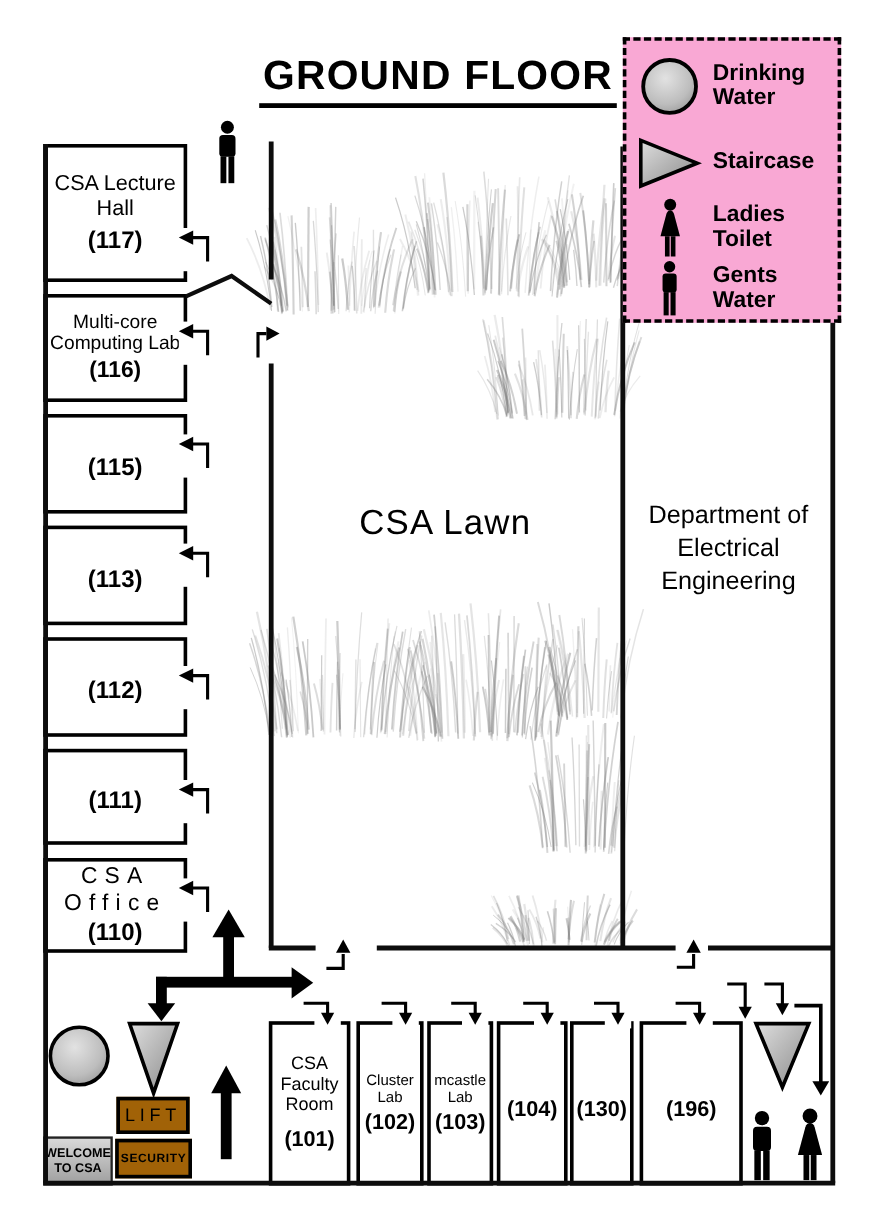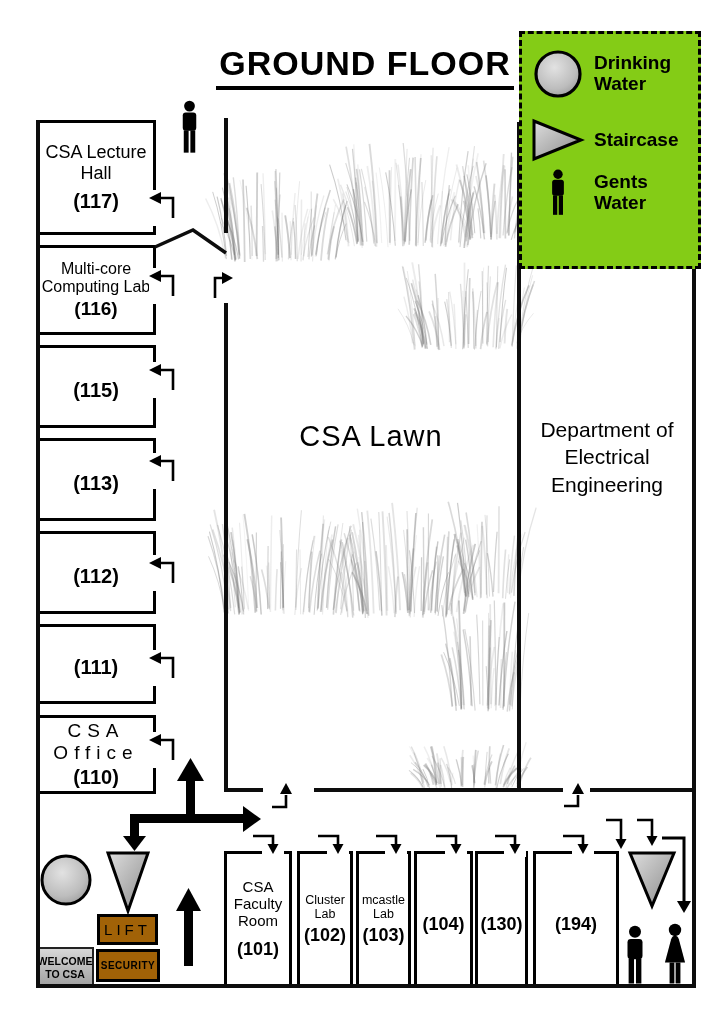--- a/index.html
+++ b/index.html
@@ -19,21 +19,21 @@
 
   .broom .name { font-size:15px; line-height:1.12; }
   .broom .num  { font-size:18px; margin-top:9px; }
   .broom .name.tiny { font-size:12.5px; }
 
   .floor-title { position:absolute; left:180px; top:44px; width:370px; text-align:center; z-index:2; }
   .floor-title span { display:inline-block; font-size:34px; font-weight:bold; letter-spacing:1px;
                       border-bottom:4px solid #000; padding:0 3px 3px 3px; }
 
   .legend { position:absolute; left:519px; top:31px; width:182px; height:238px;
-            border:3px dashed #000; background:#84cc16; z-index:6;
+            border:3px dashed #000; background:#f9a8d4; z-index:6;
             display:flex; flex-direction:column; padding:2px 0; }
   .legend-row { display:flex; align-items:center; }
   .legend-icon { width:72px; display:flex; justify-content:center; align-items:center; }
   .legend-label { flex:1; font-weight:bold; font-size:19px; line-height:1.08; }
 
   .lawn-label { position:absolute; left:278px; top:420px; width:186px; text-align:center;
                 font-weight:normal; font-size:29px; letter-spacing:1px; z-index:2; }
   .ee-label { position:absolute; left:522px; top:416px; width:170px; text-align:center;
               font-size:21px; line-height:1.3; z-index:2; }
 
@@ -710,20 +710,28 @@
       <span class="legend-label">Drinking Water</span>
     </div>
     <div class="legend-row" style="height:56px">
       <span class="legend-icon">
         <svg width="54" height="44">
             <path d="M3 3 V41 L50 22 Z" fill="url(#gtri)" stroke="#000" stroke-width="3"></path>
           </svg>
       </span>
       <span class="legend-label">Staircase</span>
     </div>
+    <div class="legend-row" style="height:57px">
+      <span class="legend-icon">
+        <svg width="25" height="50" viewBox="0 0 40 80">
+            <use href="#sym-woman"></use>
+          </svg>
+      </span>
+      <span class="legend-label">Ladies Toilet</span>
+    </div>
     <div class="legend-row" style="height:49px">
       <span class="legend-icon">
         <svg width="24" height="47" viewBox="0 0 40 80">
             <use href="#sym-man"></use>
           </svg>
       </span>
       <span class="legend-label">Gents Water</span>
     </div>
   </div>
 
@@ -764,21 +772,21 @@
     <span class="name tiny">mcastle Lab</span>
     <span class="num" style="margin-top:4px">(103)</span>
   </div>
   <div class="room broom" style="left:414px;top:851px;width:59px;height:137px">
     <span class="num">(104)</span>
   </div>
   <div class="room broom" style="left:475px;top:851px;width:53px;height:137px">
     <span class="num">(130)</span>
   </div>
   <div class="room broom" style="left:533px;top:851px;width:86px;height:137px">
-    <span class="num">(194)</span>
+    <span class="num">(196)</span>
   </div>
 
   <div class="lawn-label">CSA Lawn</div>
   <div class="ee-label">Department of Electrical Engineering</div>
 
   <div class="facility lift">LIFT</div>
   <div class="facility security">SECURITY</div>
   <div class="facility welcome">WELCOME TO CSA</div>
 
 </div>

